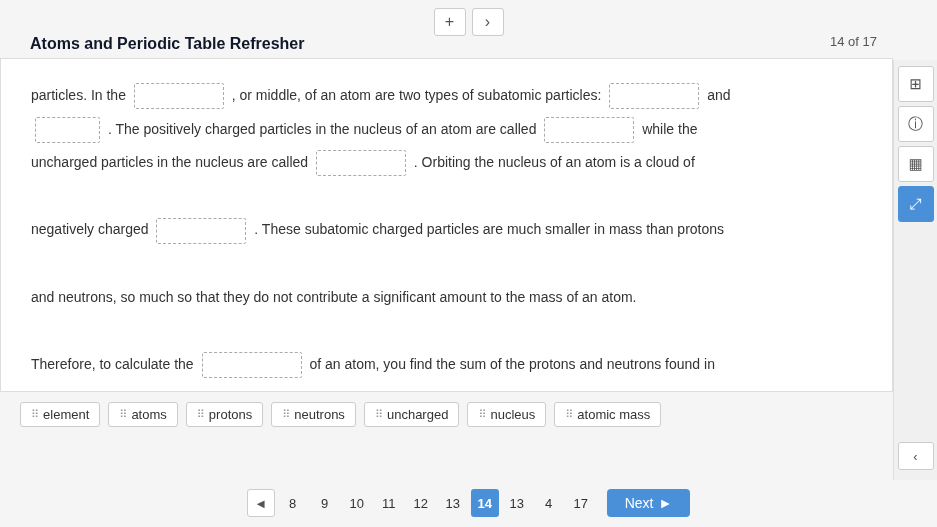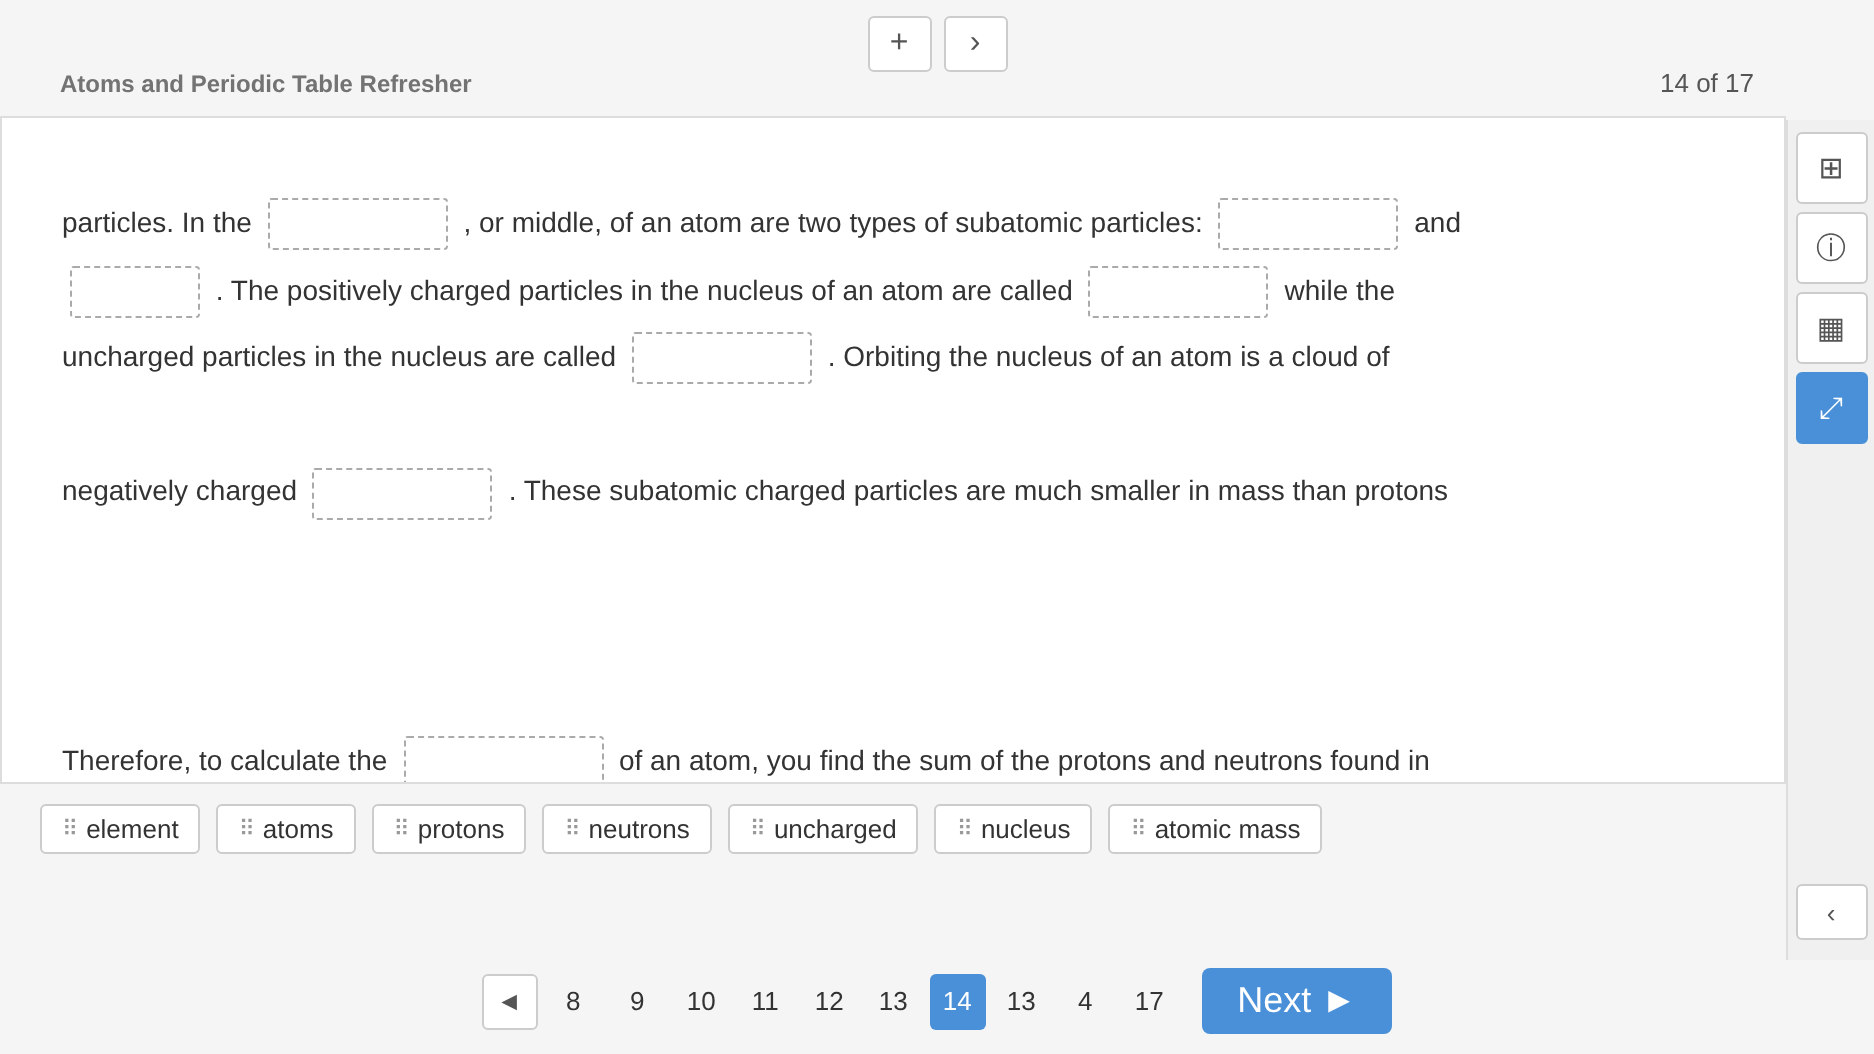--- a/index.html
+++ b/index.html
@@ -23,23 +23,23 @@
       cursor: pointer;
       display: flex; align-items: center; justify-content: center;
       font-size: 16px; color: #555;
     }
 
     
     .page-title {
       position: absolute;
       top: 35px;
       left: 30px;
-      font-size: 12px;
+      font-size: 16px;
       font-weight: bold;
-      color: #737373;
+      color: #0f172a;
     }
 
     
     .page-count {
       position: absolute;
       top: 34px;
       right: 60px;
       font-size: 13px;
       color: #555;
     }
@@ -90,21 +90,21 @@
     
     .main-content {
       position: absolute;
       top: 58px;
       left: 0;
       right: 44px;
       bottom: 90px;
       background: #fff;
       border: 1px solid #ddd;
       overflow-y: auto;
-      padding: 36px 30px 10px 30px;
+      padding: 20px 30px 10px 30px;
     }
 
     .content-text {
       font-size: 14px;
       color: #333;
       line-height: 2.4;
     }
 
     .inline-blank {
       display: inline-block;
@@ -177,29 +177,29 @@
       width: 28px; height: 28px;
       display: flex; align-items: center; justify-content: center;
       border-radius: 3px;
       font-size: 13px;
       color: #333;
       cursor: pointer;
     }
     .page-num.active {
       background: #4a90d9;
       color: #fff;
-      font-weight: normal;
+      font-weight: bold;
     }
     .next-btn {
       background: #4a90d9;
       color: #fff;
       border: none;
       border-radius: 4px;
       padding: 6px 18px;
-      font-size: 18px;
+      font-size: 14px;
       cursor: pointer;
       display: flex; align-items: center; gap: 5px;
       margin-left: 8px;
     }
 
     .scrollbar-area {
       position: absolute;
       top: 58px;
       right: 44px;
       width: 12px;
@@ -255,20 +255,21 @@
     <span>while the</span>
     <br>
     <span>uncharged particles in the nucleus are called</span>
     <span class="inline-blank medium"></span>
     <span>. Orbiting the nucleus of an atom is a cloud of</span>
     <br><br>
     <span>negatively charged</span>
     <span class="inline-blank medium"></span>
     <span>. These subatomic charged particles are much smaller in mass than protons</span>
     <br><br>
+    <span>and neutrons, so much so that they do not contribute a significant amount to the mass of an atom.</span>
     <br><br>
     <span>Therefore, to calculate the</span>
     <span class="inline-blank large"></span>
     <span>of an atom, you find the sum of the protons and neutrons found in</span>
     <br><br>
     <span>the atom.</span>
   </div>
 </div>
 
 <div class="word-bank">

